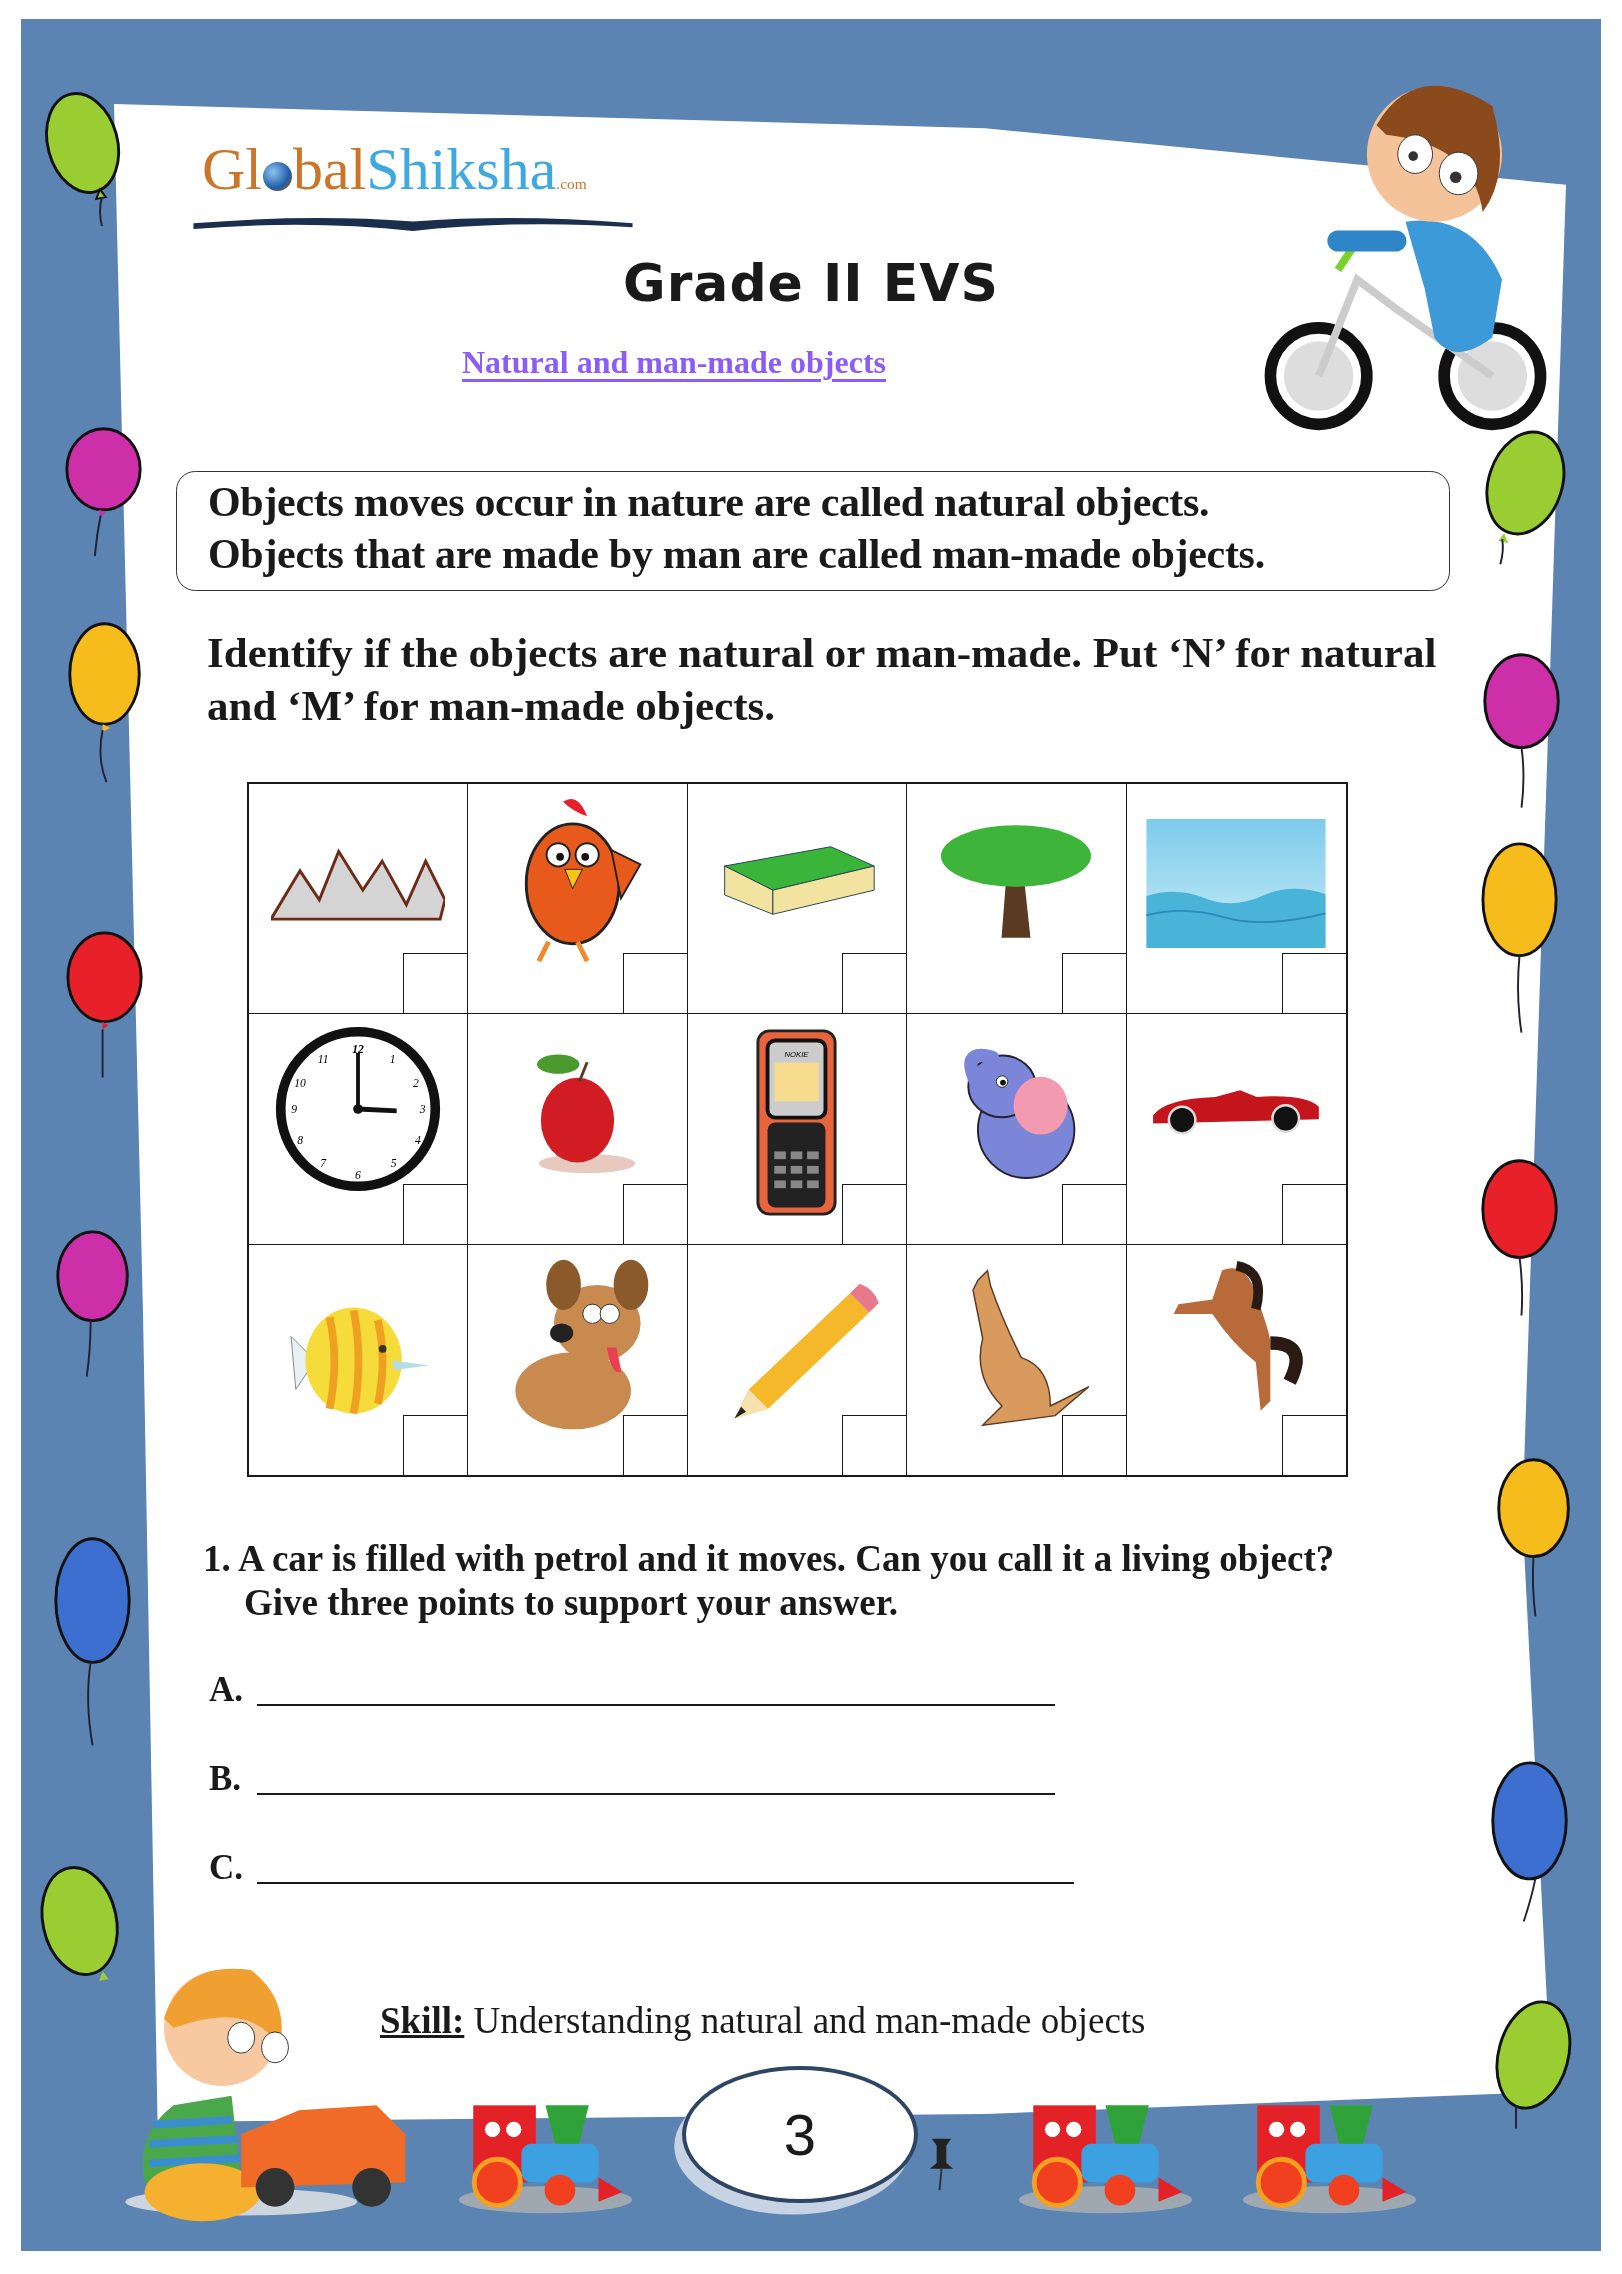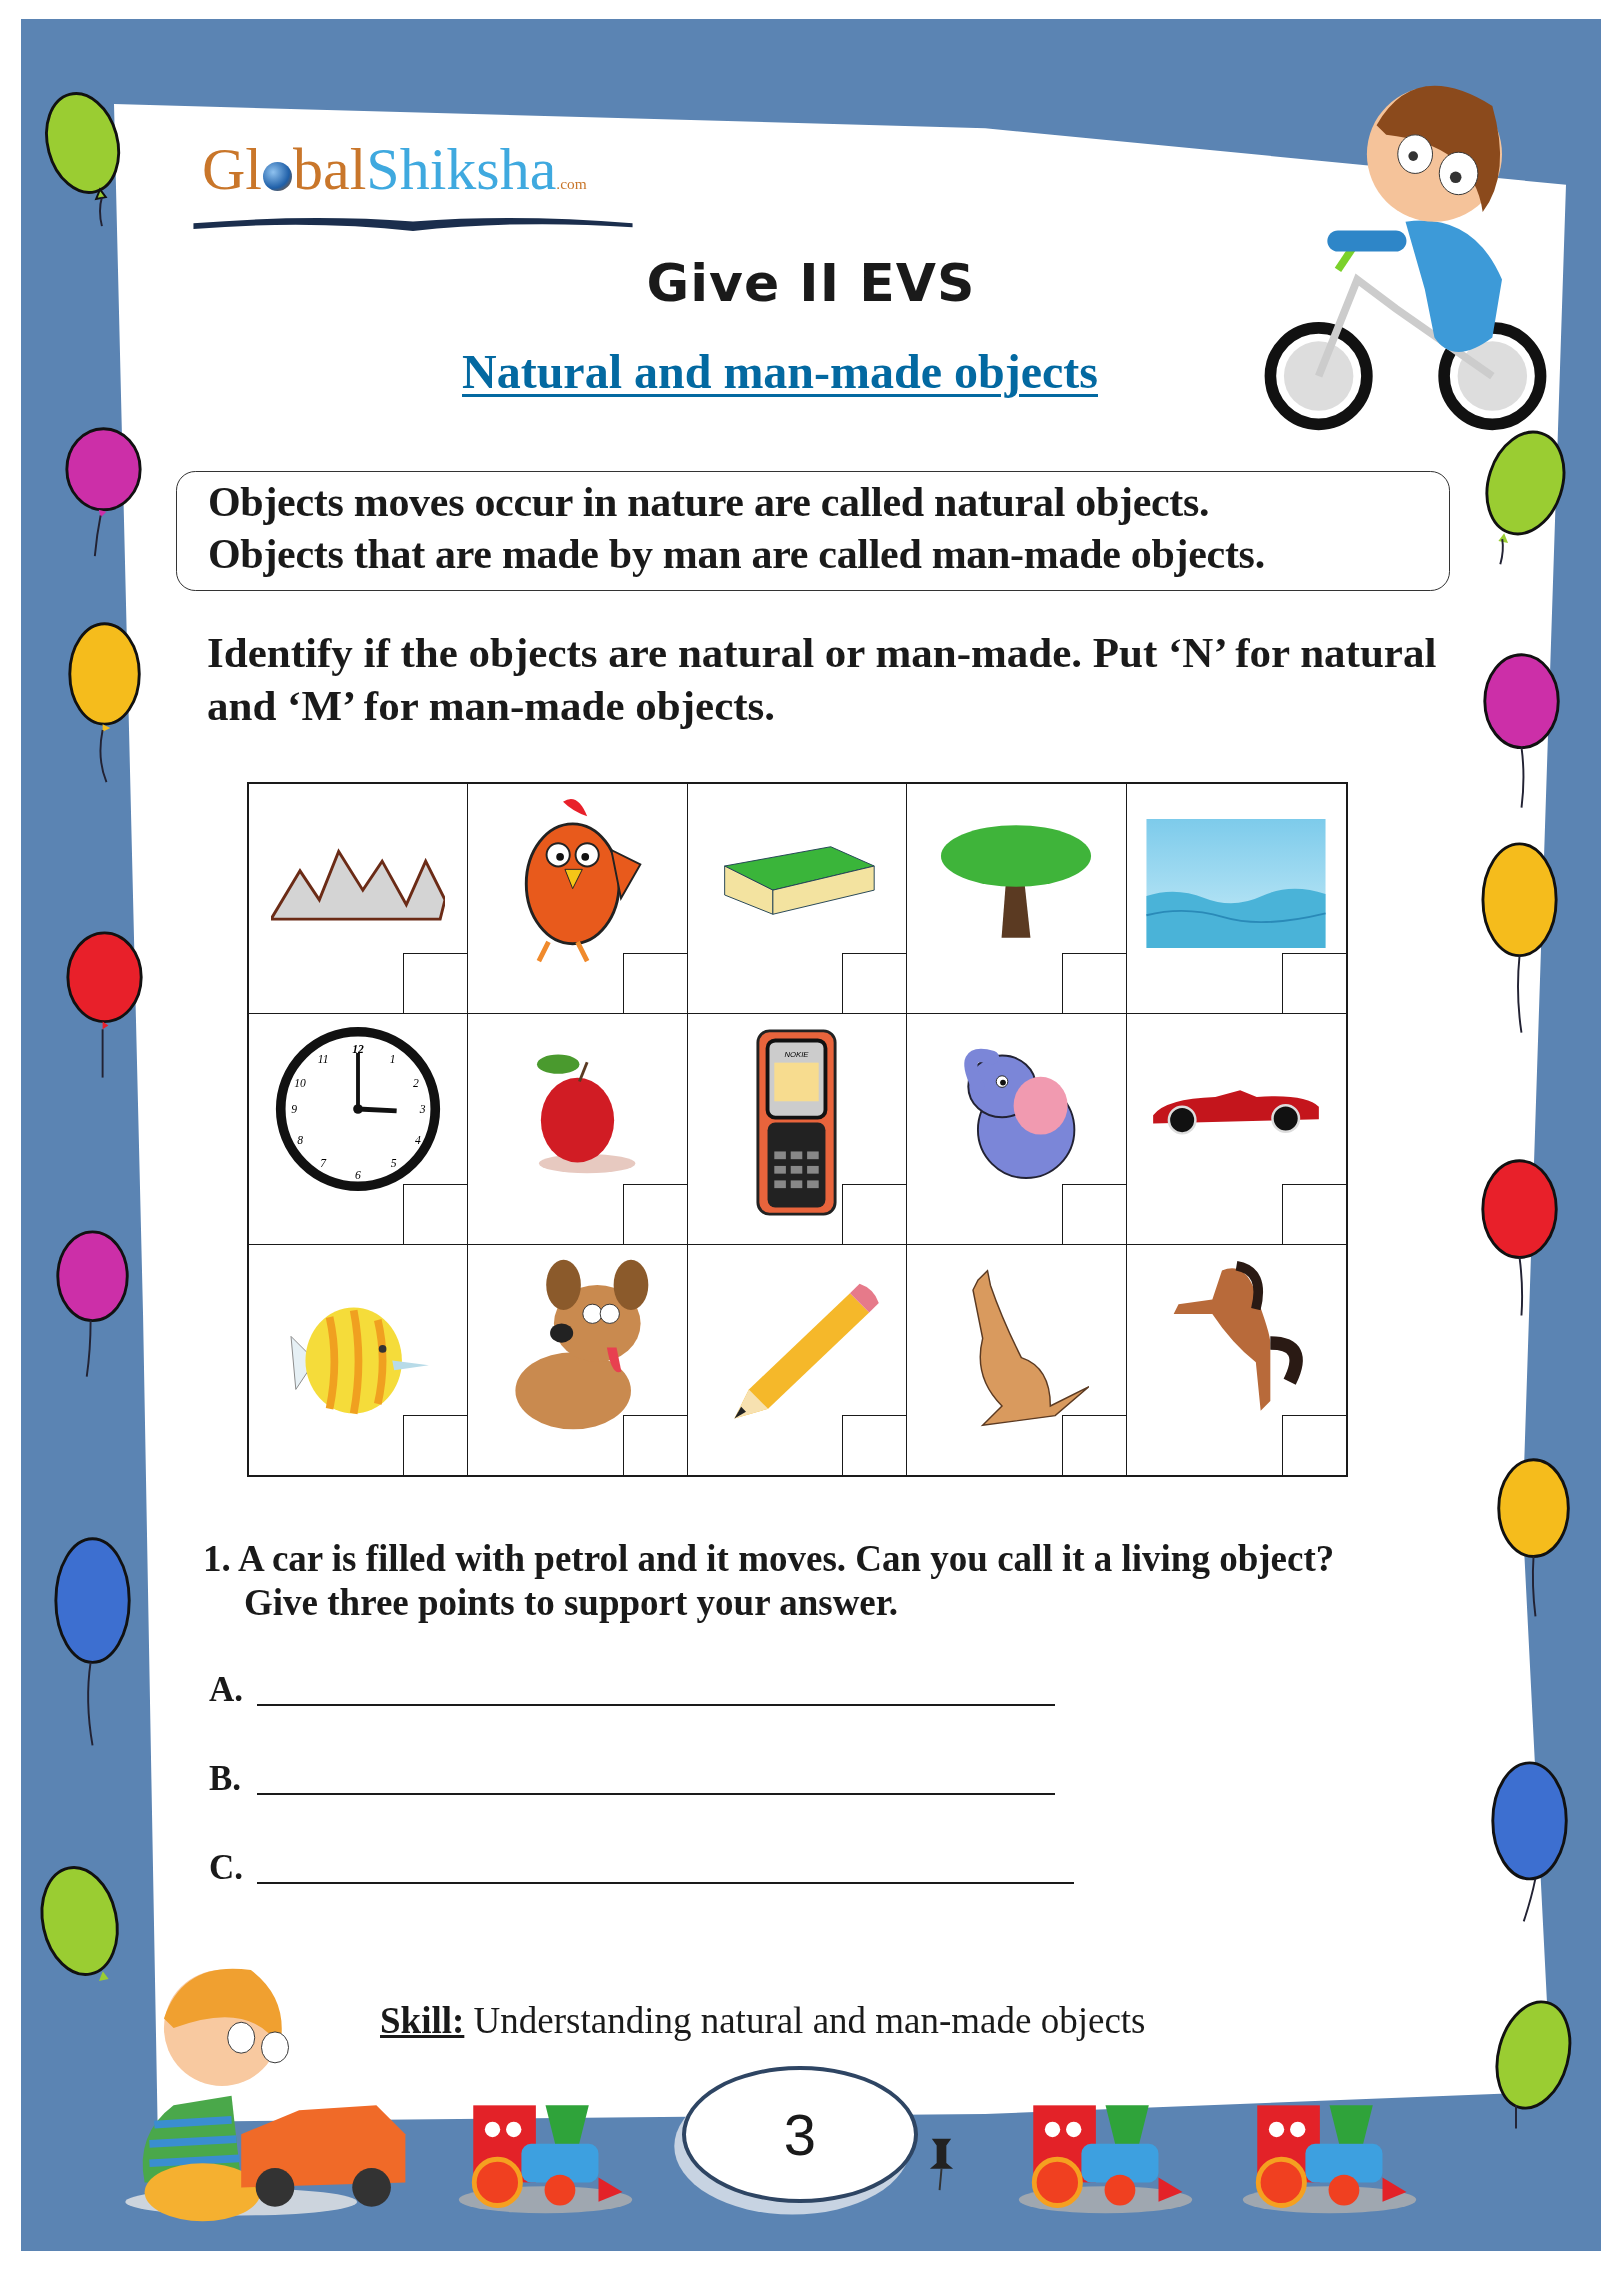--- a/index.html
+++ b/index.html
@@ -8,21 +8,21 @@
   .sheet { position:absolute; left:114px; top:104px; width:1452px; height:2018px; background:#ffffff;
            clip-path: polygon(0 0, 60% 1.2%, 100% 4%, 97% 70%, 99% 98.5%, 60% 99.6%, 3% 100%, 2% 60%); }
   .logo { position:absolute; left:183px; top:135px; width:463px; height:97px; }
   .logo-text { position:absolute; left:0; top:0; font-family:"Liberation Serif", serif; font-size:60px; letter-spacing:0px; white-space:nowrap;margin-left:19px; }
   .logo-text .g { color:#c9762a; }
   .logo-text .s { color:#3fa9df; }
   .logo-text .com { color:#c9762a; font-size:15.4px; }
   .logo-globe { display:inline-block; width:29px; height:29px; border-radius:50%; background:radial-gradient(circle at 35% 35%, #8fc2ef, #1f5fa8 60%, #8b5a2b 90%); vertical-align:-1.9px; margin:0 1px; }
   .logo-book { position:absolute; left:7.7px; top:75px; width:444px; height:21px; }
   .title { position:absolute; left:0; width:1622px; top:253px; text-align:center; font-family:"DejaVu Sans", sans-serif; font-weight:bold; font-size:52px; color:#1a1a1a; letter-spacing:1px; }
-  .subtitle { position:absolute; left:462px; top:344px; font-family:"Liberation Serif", serif; font-weight:bold; font-size:48px; color:#0369a1; text-decoration:underline; text-decoration-thickness:2.9px; text-underline-offset:5.8px; }
+  .subtitle { position:absolute; left:462px; top:344px; font-family:"Liberation Serif", serif; font-weight:bold; font-size:32px; color:#8b5cf6; text-decoration:underline; text-decoration-thickness:2.9px; text-underline-offset:5.8px; }
   .defbox { position:absolute; left:176px; top:471px; width:1274px; height:120px; border:1.9px solid #333; border-radius:19.3px; box-sizing:border-box; padding:3.9px 0 0 31px; }
   .defbox p { margin:0; font-family:"Liberation Serif", serif; font-weight:bold; font-size:42px; line-height:52px; color:#1a1a1a; letter-spacing:-0.3px; }
   .instruction { position:absolute; left:207px; top:626px; width:1236px; font-family:"Liberation Serif", serif; font-weight:bold; font-size:43px; line-height:53px; color:#1a1a1a; }
   .grid { position:absolute; left:247px; top:782px; width:1101px; height:695px; border:2.9px solid #1a1a1a; box-sizing:border-box;
           display:grid; grid-template-columns:repeat(5, 1fr); grid-template-rows:repeat(3, 1fr); }
   .cell { position:relative; border-right:1.9px solid #1a1a1a; border-bottom:1.9px solid #1a1a1a; box-sizing:border-box; display:flex; align-items:flex-start; justify-content:center; }
   .cell:nth-child(5n) { border-right:none; }
   .cell:nth-child(n+11) { border-bottom:none; }
   .pic { margin-top:19.3px; width:174px; height:154px; display:flex; align-items:center; justify-content:center;font-style:italic; }
   .answer-box { position:absolute; right:0; bottom:0; width:64px; height:60px; border-left:1.9px solid #1a1a1a; border-top:1.9px solid #1a1a1a; background:#fff; box-sizing:border-box; cursor:text; }
@@ -128,21 +128,21 @@
   <path d="M160 180 Q230 170 260 240 L250 300 Q210 330 190 300 L180 250 Z" fill="#3d9ad8"></path>
   <path d="M150 200 Q110 200 90 200" stroke="#2e86c8" stroke-width="22" stroke-linecap="round"></path>
   <circle cx="190" cy="110" r="70" fill="#f5c39a"></circle>
   <path d="M130 80 Q170 10 250 60 Q270 130 240 170 Q230 100 140 90 Z" fill="#8b4a1c"></path>
   <ellipse cx="170" cy="110" rx="18" ry="20" fill="#fff" stroke="#333"></ellipse>
     <ellipse cx="215" cy="130" rx="20" ry="22" fill="#fff" stroke="#333"></ellipse>
   <circle cx="168" cy="112" r="5" fill="#333"></circle>
     <circle cx="212" cy="134" r="6" fill="#333"></circle>
 </svg>
 
-<div class="title">Give II EVS</div>
+<div class="title">Grade II EVS</div>
 <div class="subtitle">Natural and man-made objects</div>
 
 <div class="defbox">
   <p>Objects moves occur in nature are called natural objects.</p>
   <p>Objects that are made by man are called man-made objects.</p>
 </div>
 
 <div class="instruction">Identify if the objects are natural or man-made. Put ‘N’ for natural and ‘M’ for man-made objects.</div>
 
 <div class="grid">

